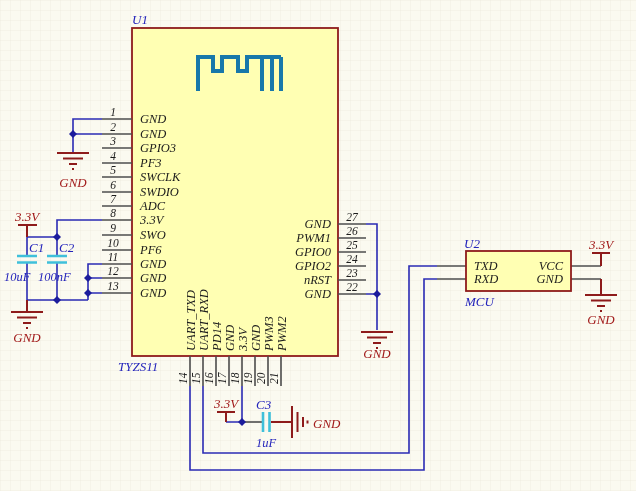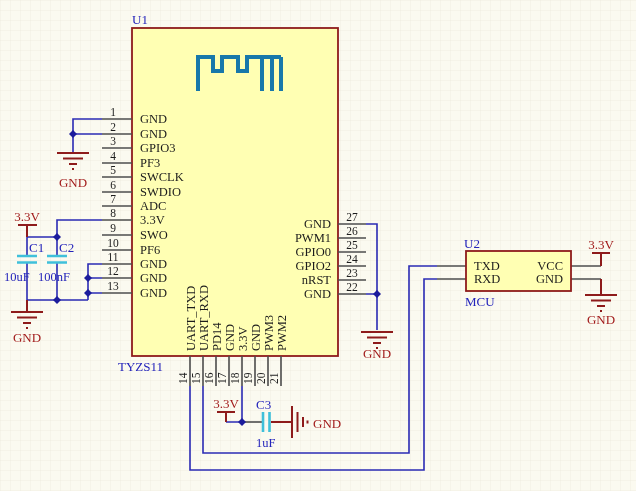--- a/index.html
+++ b/index.html
@@ -2,21 +2,21 @@
 <html style="--wire: #2b2bb4; --pin-stub: #4d4d4d; --component-outline: #8e1b1b; --component-fill: #ffffb3; --net-label: #a21c1c; --ref-label: #2424bb; --cap-plate: #3fc0da; --antenna: #1878aa; --junction: #1c1c9c;"><head>
 <meta charset="utf-8">
 <style>
   :root{
     --wire:#2b2bb4; --pin-stub:#4d4d4d; --component-outline:#8e1b1b;
     --component-fill:#ffffb3; --net-label:#a21c1c; --ref-label:#2424bb;
     --cap-plate:#3fc0da; --antenna:#1878aa; --junction:#1c1c9c; --pin-text:#1c1c1c;
     --bg:#fbfaf0; --grid:#e7e5d6;
   }
   html,body{margin:0;padding:0;background:var(--bg);}
-  .canvas{width:636px;height:491px;position:relative;}
+  .canvas{width:636px;height:491px;position:relative;font-style:italic;}
   svg{display:block;font-family:"Liberation Serif",serif;}
   .stub{stroke:var(--pin-stub);stroke-width:1.6;fill:none;}
   .wire{stroke:var(--wire);stroke-width:1.6;fill:none;}
   .outline{fill:var(--component-fill);stroke:var(--component-outline);stroke-width:1.8;}
   .rsym{stroke:var(--component-outline);stroke-width:2;fill:none;}
   .plate{stroke:var(--cap-plate);stroke-width:2.6;fill:none;}
   .ant{stroke:var(--antenna);stroke-width:4;fill:none;}
   .jd{fill:var(--junction);stroke:none;}
   text{fill:var(--pin-text);}
   .num{font-size:11.5px;}

